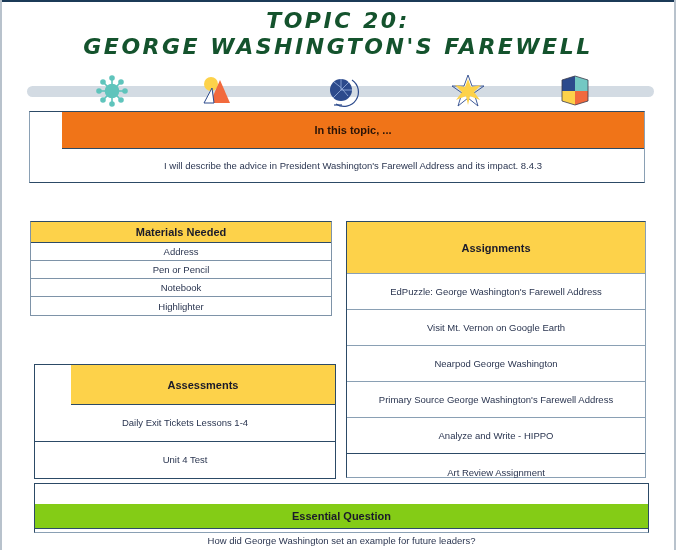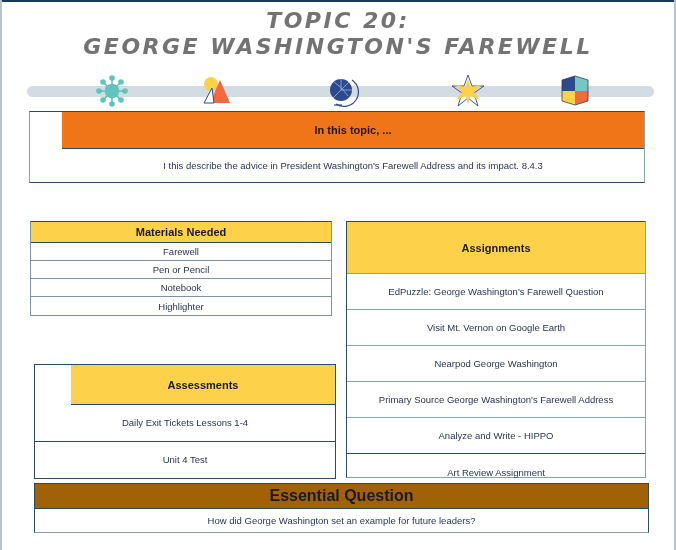--- a/index.html
+++ b/index.html
@@ -9,21 +9,21 @@
       font-family: "Liberation Sans", sans-serif;
       color: #1f2b44;
     }
     .frame-top { position: absolute; left: 0; top: 0; width: 676px; height: 2px; background: #1b3a57; }
     .frame-left { position: absolute; left: 0; top: 0; width: 2px; height: 550px; background: #b8c2cc; }
     .frame-right { position: absolute; right: 0; top: 0; width: 2px; height: 550px; background: #b8c2cc; }
 
     .title {
       position: absolute; left: 0; top: 8px; width: 676px; text-align: center;
       font-family: "DejaVu Sans", sans-serif; font-weight: bold; font-style: italic;
-      color: #737373; letter-spacing: 2.5px; line-height: 26px; font-size: 22px;
+      color: #14532d; letter-spacing: 2.5px; line-height: 26px; font-size: 22px;
     }
     .title div { white-space: nowrap; }
 
     .timeline {
       position: absolute; left: 27px; top: 86px; width: 627px; height: 11px;
       background: #d3dbe3; border-radius: 6px;
     }
     .tl-icon { position: absolute; top: 72px; width: 40px; height: 38px; }
     .tl-icon svg { width: 100%; height: 100%; display: block; }
 
@@ -53,21 +53,21 @@
     #assignments .row:last-child { border-bottom: none; }
 
     
     #assessments { left: 34px; top: 364px; width: 302px; height: 115px; border: 1.5px solid #2c4a66; }
     #assessments .hdr { height: 40px; background: #fdd24a; font-size: 11px; border-bottom: 1.5px solid #2c4a66; margin-left: 36px; }
     #assessments .row { height: 36.5px; border-bottom: 1.5px solid #2c4a66; }
     #assessments .row:last-child { border-bottom: none; }
 
     
     #essential { left: 34px; top: 483px; width: 615px; height: 50px; border: 1.5px solid #2c4a66; border-bottom-color: #8aa0b4; }
-    #essential .hdr { height: 25px; background: #a16207; font-size: 16px; border-bottom: 1.5px solid #2c4a66; }
+    #essential .hdr { height: 25px; background: #84cc16; font-size: 11px; border-bottom: 1.5px solid #2c4a66; margin-top: 20px; }
     #essential .cell.body { height: 22px; }
   </style>
 </head>
 <body>
 
 <div class="frame-top"></div>
 <div class="frame-left"></div>
 <div class="frame-right"></div>
 
 <div class="title">
@@ -136,34 +136,34 @@
     <path d="M7 8 L20 4 L20 19 L7 19 Z" fill="#2c4a8c"></path>
     <path d="M20 4 L33 8 L33 19 L20 19 Z" fill="#73c8c3"></path>
     <path d="M7 19 L20 19 L20 33 L7 29 Z" fill="#fdd24a"></path>
     <path d="M20 19 L33 19 L33 29 L20 33 Z" fill="#f26a3d"></path>
     <path d="M7 8 L20 4 L33 8 L33 29 L20 33 L7 29 Z" fill="none" stroke="#3a3a4a" stroke-width="0.8"></path>
   </svg>
 </div>
 
 <div class="box" id="topic">
   <div class="cell hdr">In this topic, ...</div>
-  <div class="cell body">I this describe the advice in President Washington's Farewell Address and its impact. 8.4.3</div>
+  <div class="cell body">I will describe the advice in President Washington's Farewell Address and its impact. 8.4.3</div>
 </div>
 
 <div class="box" id="materials">
   <div class="cell hdr">Materials Needed</div>
-  <div class="cell row">Farewell</div>
+  <div class="cell row">Address</div>
   <div class="cell row">Pen or Pencil</div>
   <div class="cell row">Notebook</div>
   <div class="cell row">Highlighter</div>
 </div>
 
 <div class="box" id="assignments">
   <div class="cell hdr">Assignments</div>
-  <div class="cell row">EdPuzzle: George Washington's Farewell Question</div>
+  <div class="cell row">EdPuzzle: George Washington's Farewell Address</div>
   <div class="cell row">Visit Mt. Vernon on Google Earth</div>
   <div class="cell row">Nearpod George Washington</div>
   <div class="cell row">Primary Source George Washington's Farewell Address</div>
   <div class="cell row dark">Analyze and Write - HIPPO</div>
   <div class="cell row">Art Review Assignment</div>
 </div>
 
 <div class="box" id="assessments">
   <div class="cell hdr">Assessments</div>
   <div class="cell row">Daily Exit Tickets Lessons 1-4</div>

